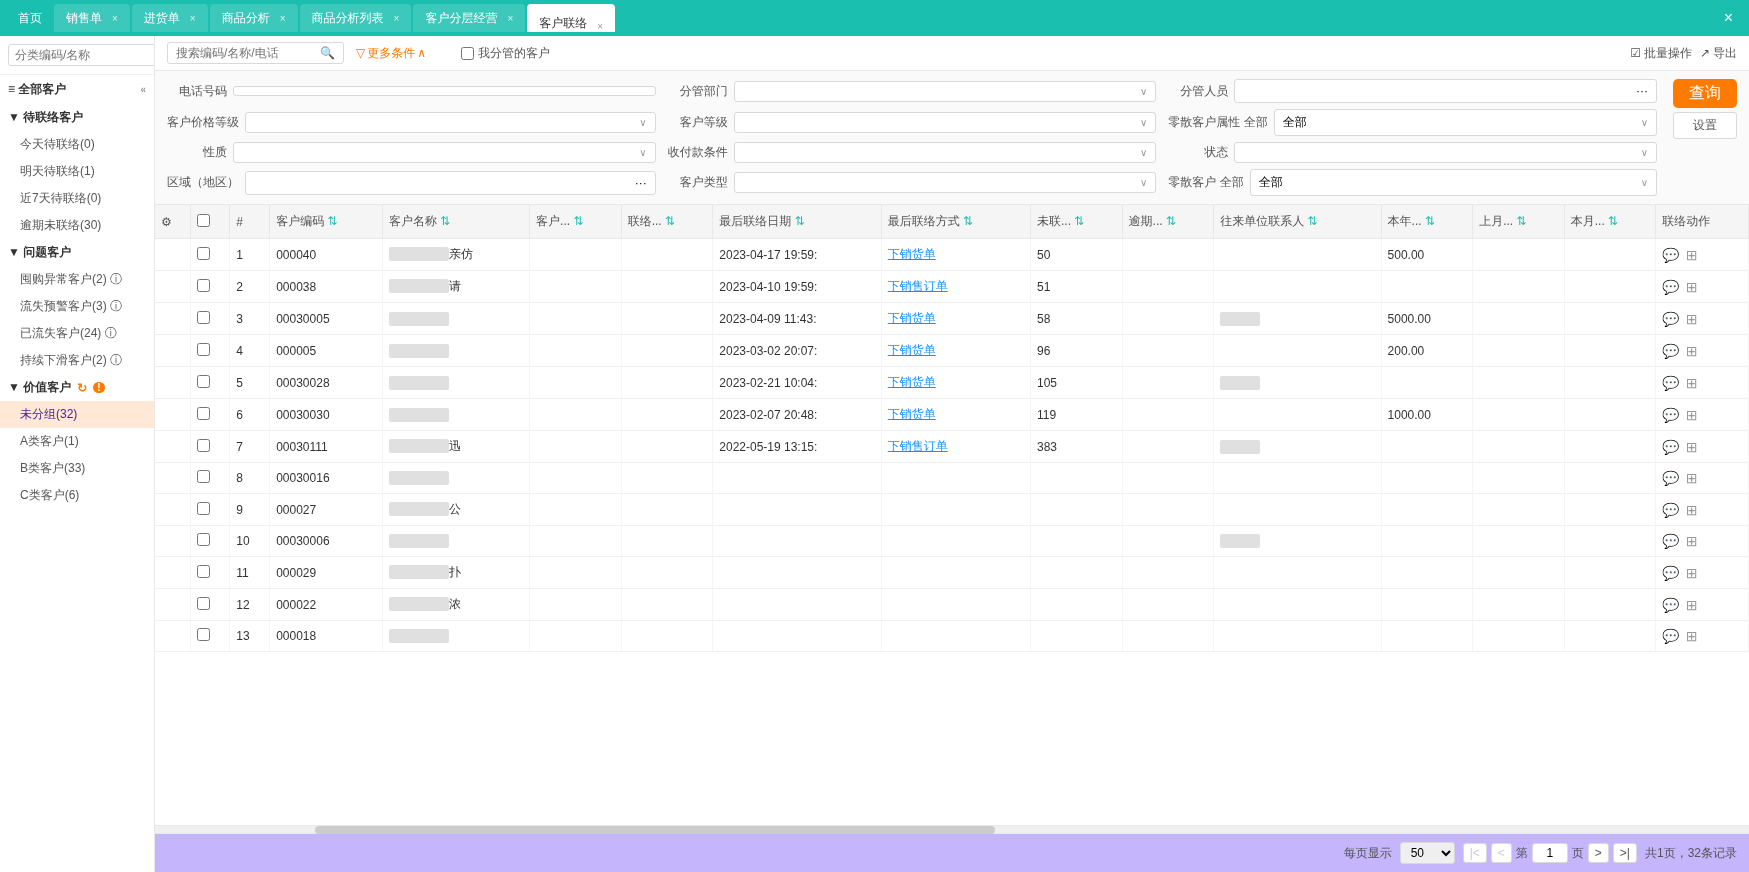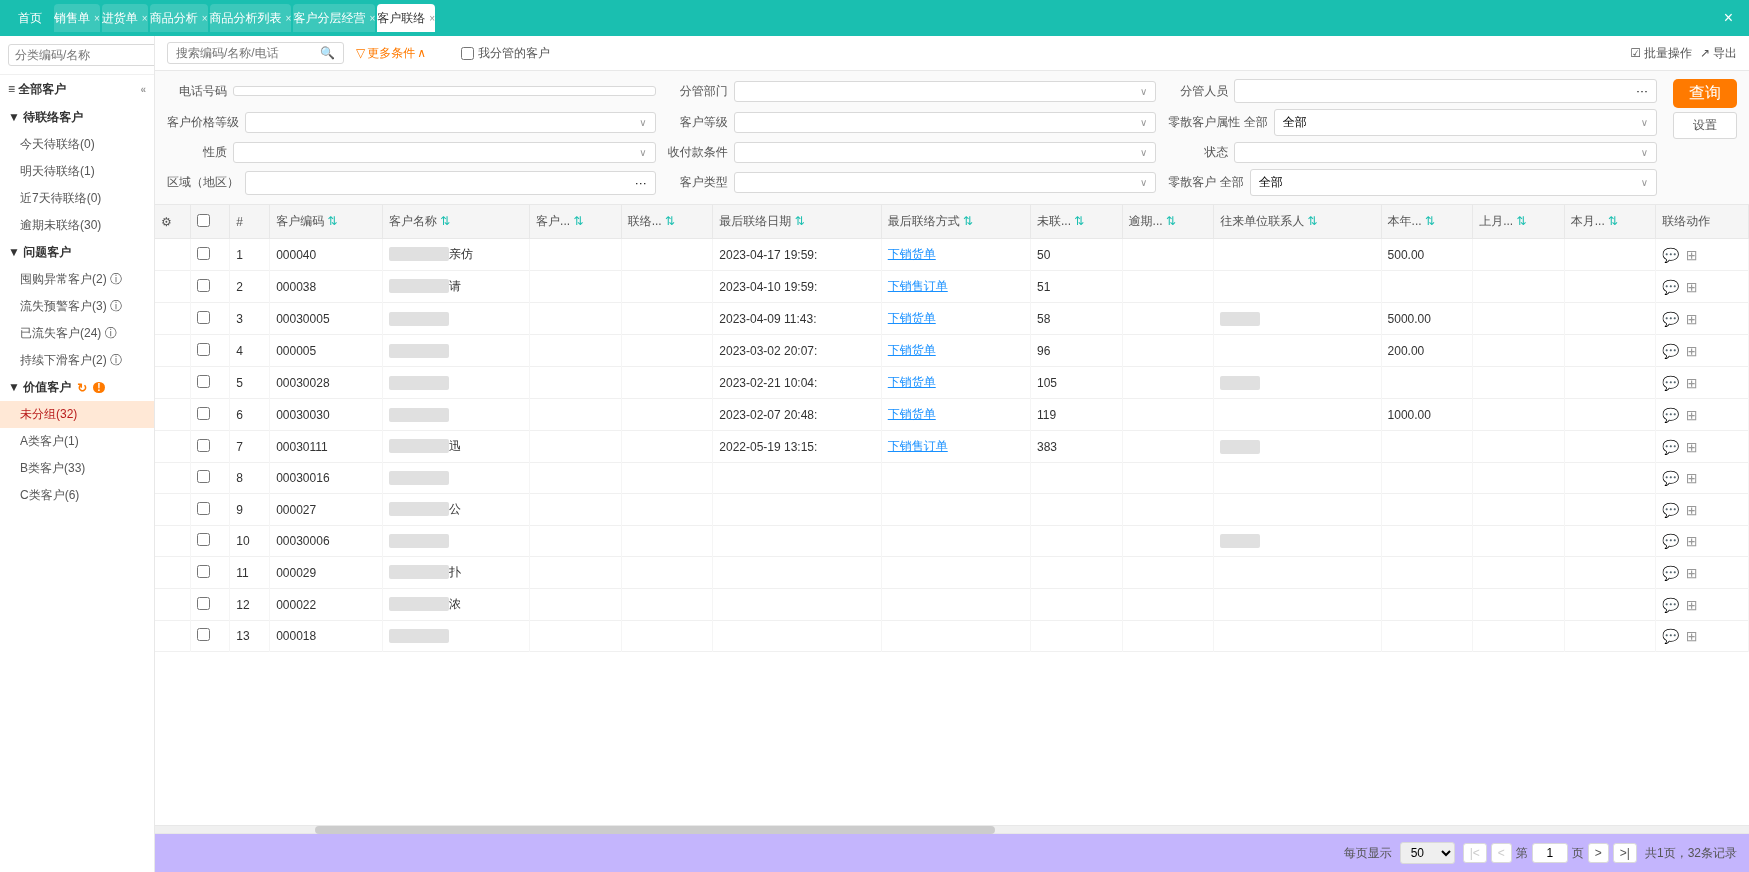--- a/index.html
+++ b/index.html
@@ -10,33 +10,34 @@
       display: flex;
       align-items: center;
       background: #1abfb0;
       height: 36px;
       padding: 0 8px;
       gap: 2px;
     }
     .nav-tab {
       display: flex;
       align-items: center;
-      padding: 0 0;
+      padding: 0 12px;
       height: 28px;
       background: rgba(255,255,255,0.15);
       color: #fff;
       border-radius: 4px 4px 0 0;
       cursor: pointer;
-      gap: 4px;
+      gap: 10px;
       font-size: 12px;
       white-space: nowrap;
     }
     .nav-tab.active {
       background: #fff;
       color: #333;
+      align-items: flex-end;
     }
     .nav-tab .close-x {
       font-size: 10px;
       color: rgba(255,255,255,0.8);
       cursor: pointer;
     }
     .nav-tab.active .close-x { color: #999; }
     .nav-home {
       color: #fff;
       padding: 0 10px;
@@ -100,21 +101,21 @@
       cursor: pointer;
       display: flex;
       align-items: center;
       gap: 4px;
     }
     .sidebar-sub-item {
       padding: 5px 8px 5px 20px;
       color: #555;
       cursor: pointer;
     }
-    .sidebar-sub-item.active { background: #ffe8d6; color: #b91c1c; }
+    .sidebar-sub-item.active { background: #ffe8d6; color: #4c1d95; }
     .badge-orange {
       background: #ff7a00;
       color: #fff;
       border-radius: 8px;
       padding: 0 4px;
       font-size: 10px;
       margin-left: 2px;
     }
 
     

